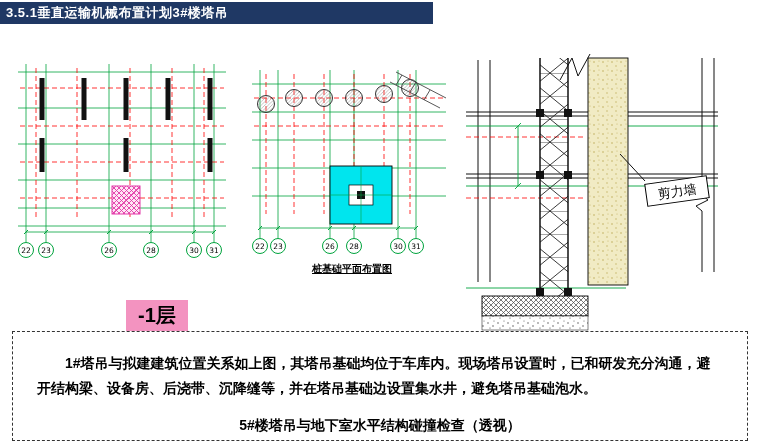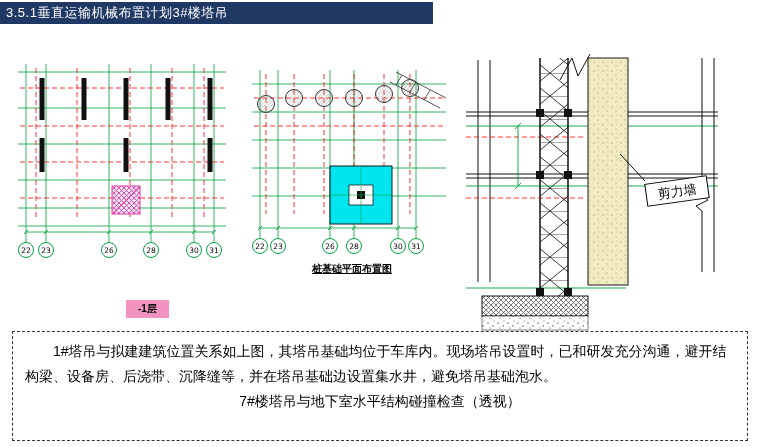--- a/index.html
+++ b/index.html
@@ -4,39 +4,39 @@
 <style>
   html,body { margin:0; padding:0; background:#fff; }
   .slide {
     position:relative; width:760px; height:447px; background:#ffffff;
     font-family:"Liberation Sans", sans-serif; overflow:hidden; color:#000;
   }
   .title-bar {
     position:absolute; left:0; top:2px; width:433px; height:22px;
     background:#1F3864; color:#fff; display:flex; align-items:center;
     padding-left:6px; box-sizing:border-box;
-    font-size:13px; font-weight:normal; letter-spacing:0.5px;
+    font-size:13px; font-weight:bold; letter-spacing:0.5px;
   }
   .drawing { position:absolute; }
   .pile-caption {
     position:absolute; left:250px; top:262px; width:204px;
     text-align:center; font-size:10px; font-weight:600;
   }
   .pile-caption span { text-decoration:underline; }
   .level-label {
     position:absolute; left:126px; top:300px;
-    background:#F393C0; color:#000; font-size:10px; font-weight:600;
+    background:#F393C0; color:#000; font-size:20px; font-weight:600;
     padding:2px 12px;
   }
   .notes {
     position:absolute; left:12px; top:331px; width:736px; height:110px;
     box-sizing:border-box; border:1.5px dashed #333;
     padding:7px 12px 0 12px; font-size:14px; line-height:25px;
   }
-  .notes p { margin:0; }
+  .notes p { margin:12px;font-weight:bold; }
   .notes .p1 { text-indent:2em; }
   .notes .p3 { text-align:center; }
   svg text.bub { font-family:"DejaVu Sans", sans-serif; font-size:7.5px; fill:#000; }
   svg text.wall { font-family:"Liberation Sans", sans-serif; font-size:13px; fill:#000; }
 </style>
 </head>
 <body>
 
 <div class="slide">
 
@@ -298,16 +298,16 @@
       <rect x="16" y="266" width="106" height="14" fill="url(#stipple)" stroke="#000" stroke-width="0.5"></rect>
       <rect x="70" y="238" width="8" height="8" fill="#111"></rect>
       <rect x="98" y="238" width="8" height="8" fill="#111"></rect>
     </g>
   </svg>
 
   <div class="level-label">-1层</div>
 
   <div class="notes">
     <p class="p1">1#塔吊与拟建建筑位置关系如上图，其塔吊基础均位于车库内。现场塔吊设置时，已和研发充分沟通，避开结构梁、设备房、后浇带、沉降缝等，并在塔吊基础边设置集水井，避免塔吊基础泡水。</p>
-    <p class="p3">7#楼塔吊与地下室水平结构碰撞检查（透视）</p>
+    <p class="p3">5#楼塔吊与地下室水平结构碰撞检查（透视）</p>
   </div>
 
 </div>
 
 </body></html>

